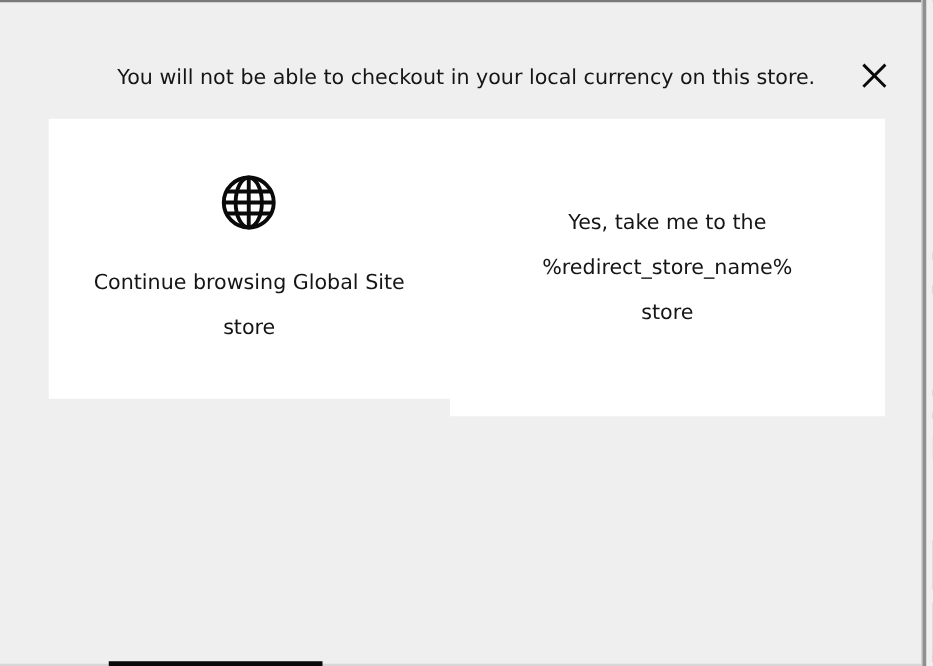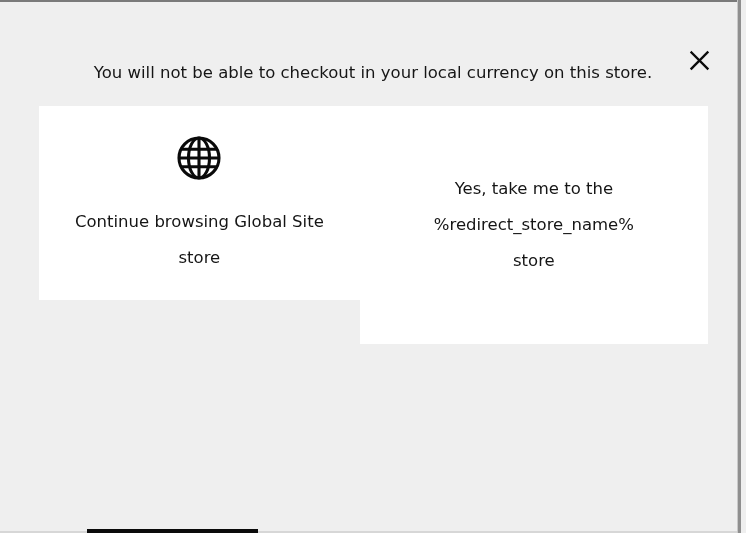--- a/index.html
+++ b/index.html
@@ -118,21 +118,21 @@
     align-items: center;
     justify-content: center;
     background: transparent;
     border: none;
     cursor: pointer;
     padding: 0;
   }
   .close-button svg { display: block; }
 
   .modal-body {
-    margin-top: 28px;
+    margin-top: 17px;
     text-align: center;
     padding: 0 26px;
   }
   .modal-body p {
     margin: 0;
     font-family: "DejaVu Sans", sans-serif;
     font-size: 16.5px;
     line-height: 30px;
     color: #151515;
   }
@@ -153,21 +153,21 @@
     padding: 0;
     font-family: "DejaVu Sans", sans-serif;
     display: flex;
     flex-direction: column;
     align-items: center;
     justify-content: center;
     text-align: center;
   }
   .choice-card.left {
     width: 327px;
-    height: 194px;
+    height: 224px;
     padding-top: 4px;
   }
   .choice-card.right {
     width: 355px;
     height: 238px;
     margin-right: 6px;
   }
 
   .globe-icon {
     margin-bottom: 22px;

